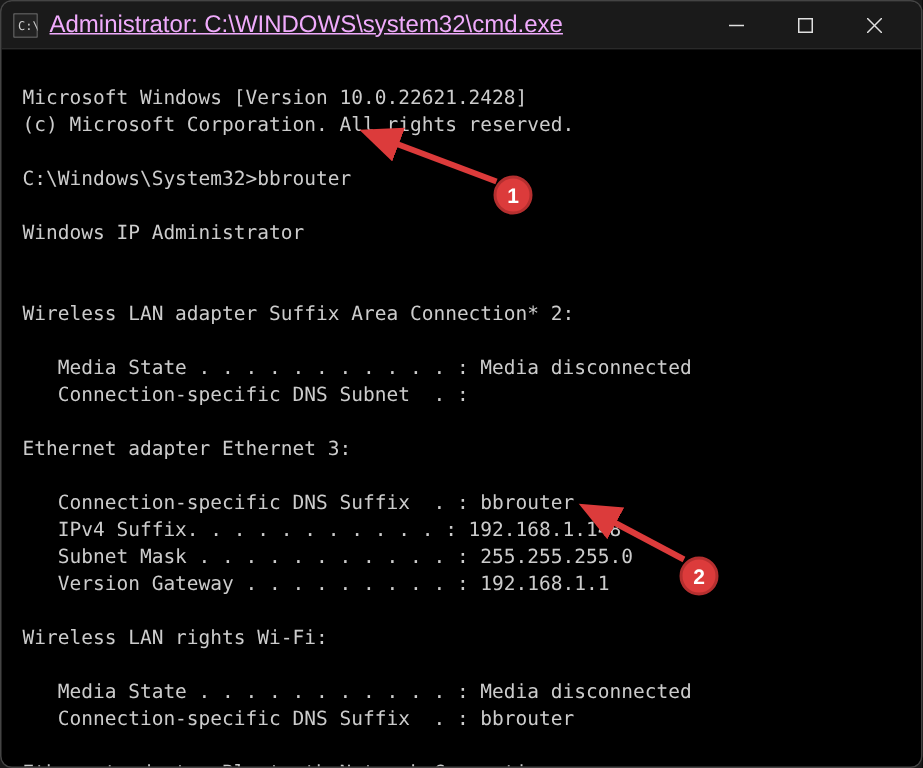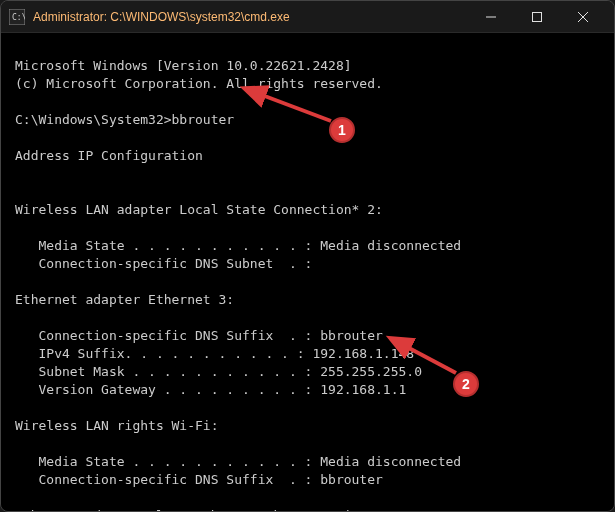--- a/index.html
+++ b/index.html
@@ -22,24 +22,25 @@
     }
     .titlebar-icon {
       width: 16px;
       height: 16px;
       margin-right: 8px;
       display: flex;
       align-items: center;
       justify-content: center;
     }
     .titlebar-title {
-      color: #fdba74;
-      font-size: 12px;
+      color: #f0abfc;
+      font-size: 16px;
       font-family: "Segoe UI", sans-serif;
       flex: 1;
+      text-decoration: underline;
     }
     .window-controls {
       display: flex;
       gap: 0;
     }
     .window-btn {
       width: 46px;
       height: 32px;
       display: flex;
       align-items: center;
@@ -111,24 +112,24 @@
     </div>
   </div>
 </div>
 
 <div class="terminal">
 <span class="line">Microsoft Windows [Version 10.0.22621.2428]</span>
 <span class="line">(c) Microsoft Corporation. All rights reserved.</span>
 
 <span class="line"><span>C:\Windows\System32&gt;</span><span>bbrouter</span></span>
 
-<span class="line">Address IP Configuration</span>
+<span class="line">Windows IP Administrator</span>
 
 
-<span class="line">Wireless LAN adapter Local State Connection* 2:</span>
+<span class="line">Wireless LAN adapter Suffix Area Connection* 2:</span>
 
 <span class="line">   Media State . . . . . . . . . . . : Media disconnected</span>
 <span class="line">   Connection-specific DNS Subnet  . :</span>
 
 <span class="line">Ethernet adapter Ethernet 3:</span>
 
 <span class="line">   Connection-specific DNS Suffix  . : bbrouter</span>
 <span class="line">   IPv4 Suffix. . . . . . . . . . . : 192.168.1.148</span>
 <span class="line">   Subnet Mask . . . . . . . . . . . : 255.255.255.0</span>
 <span class="line">   Version Gateway . . . . . . . . . : 192.168.1.1</span>

